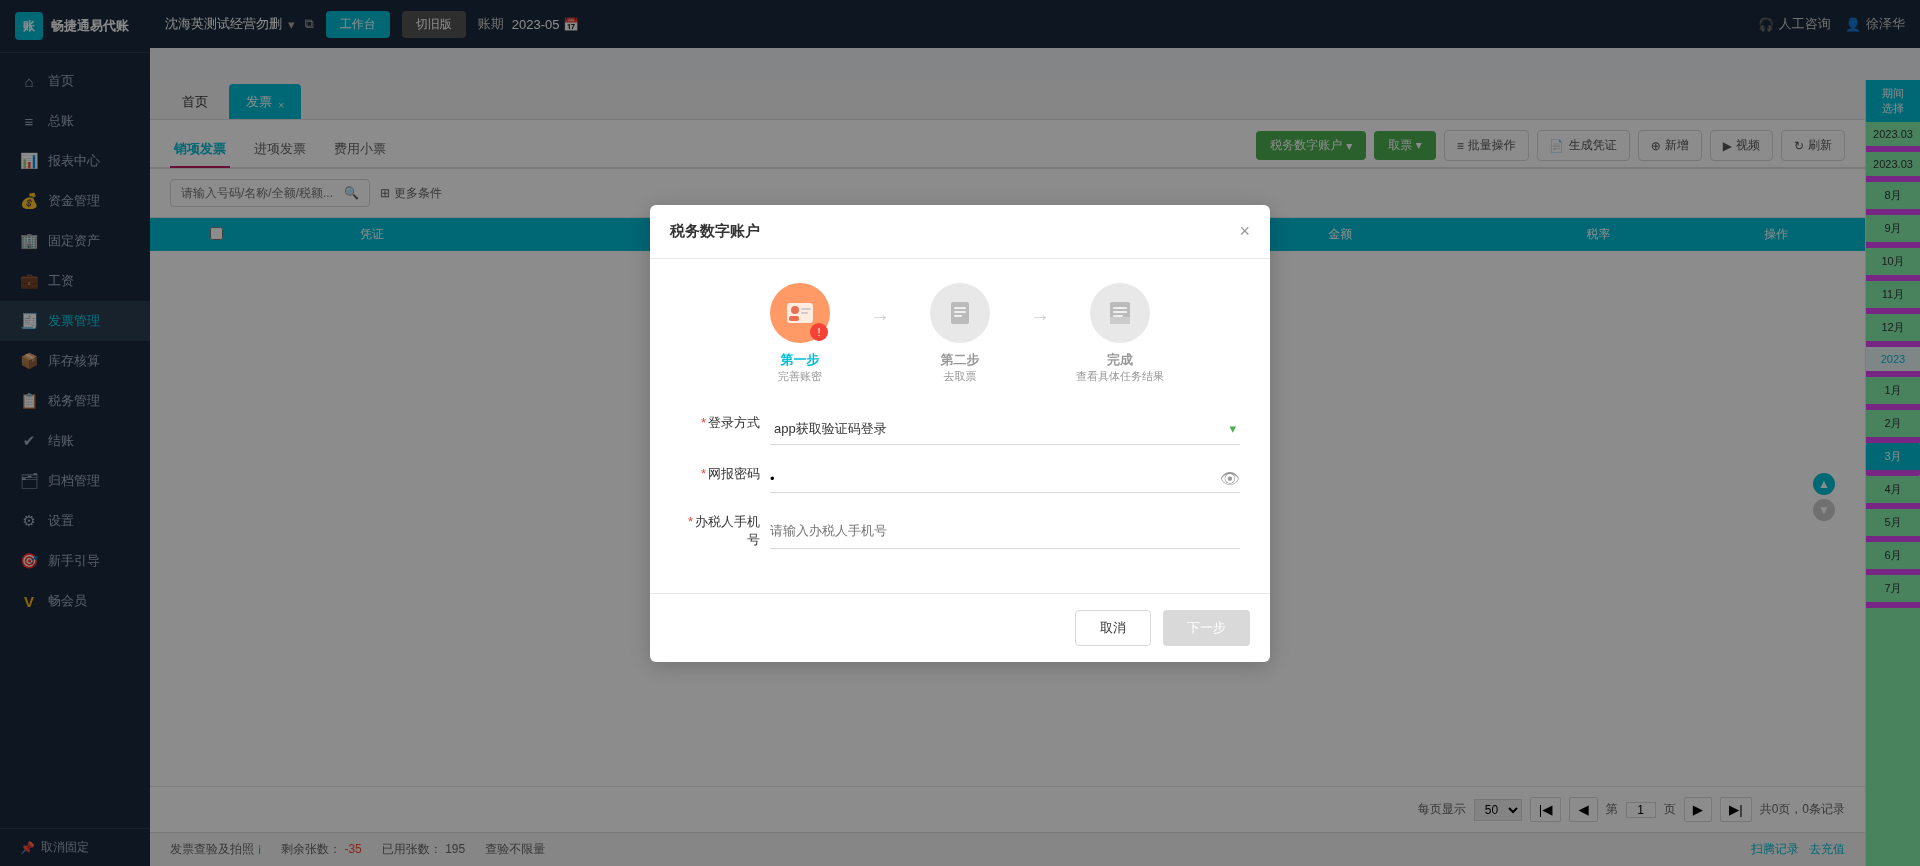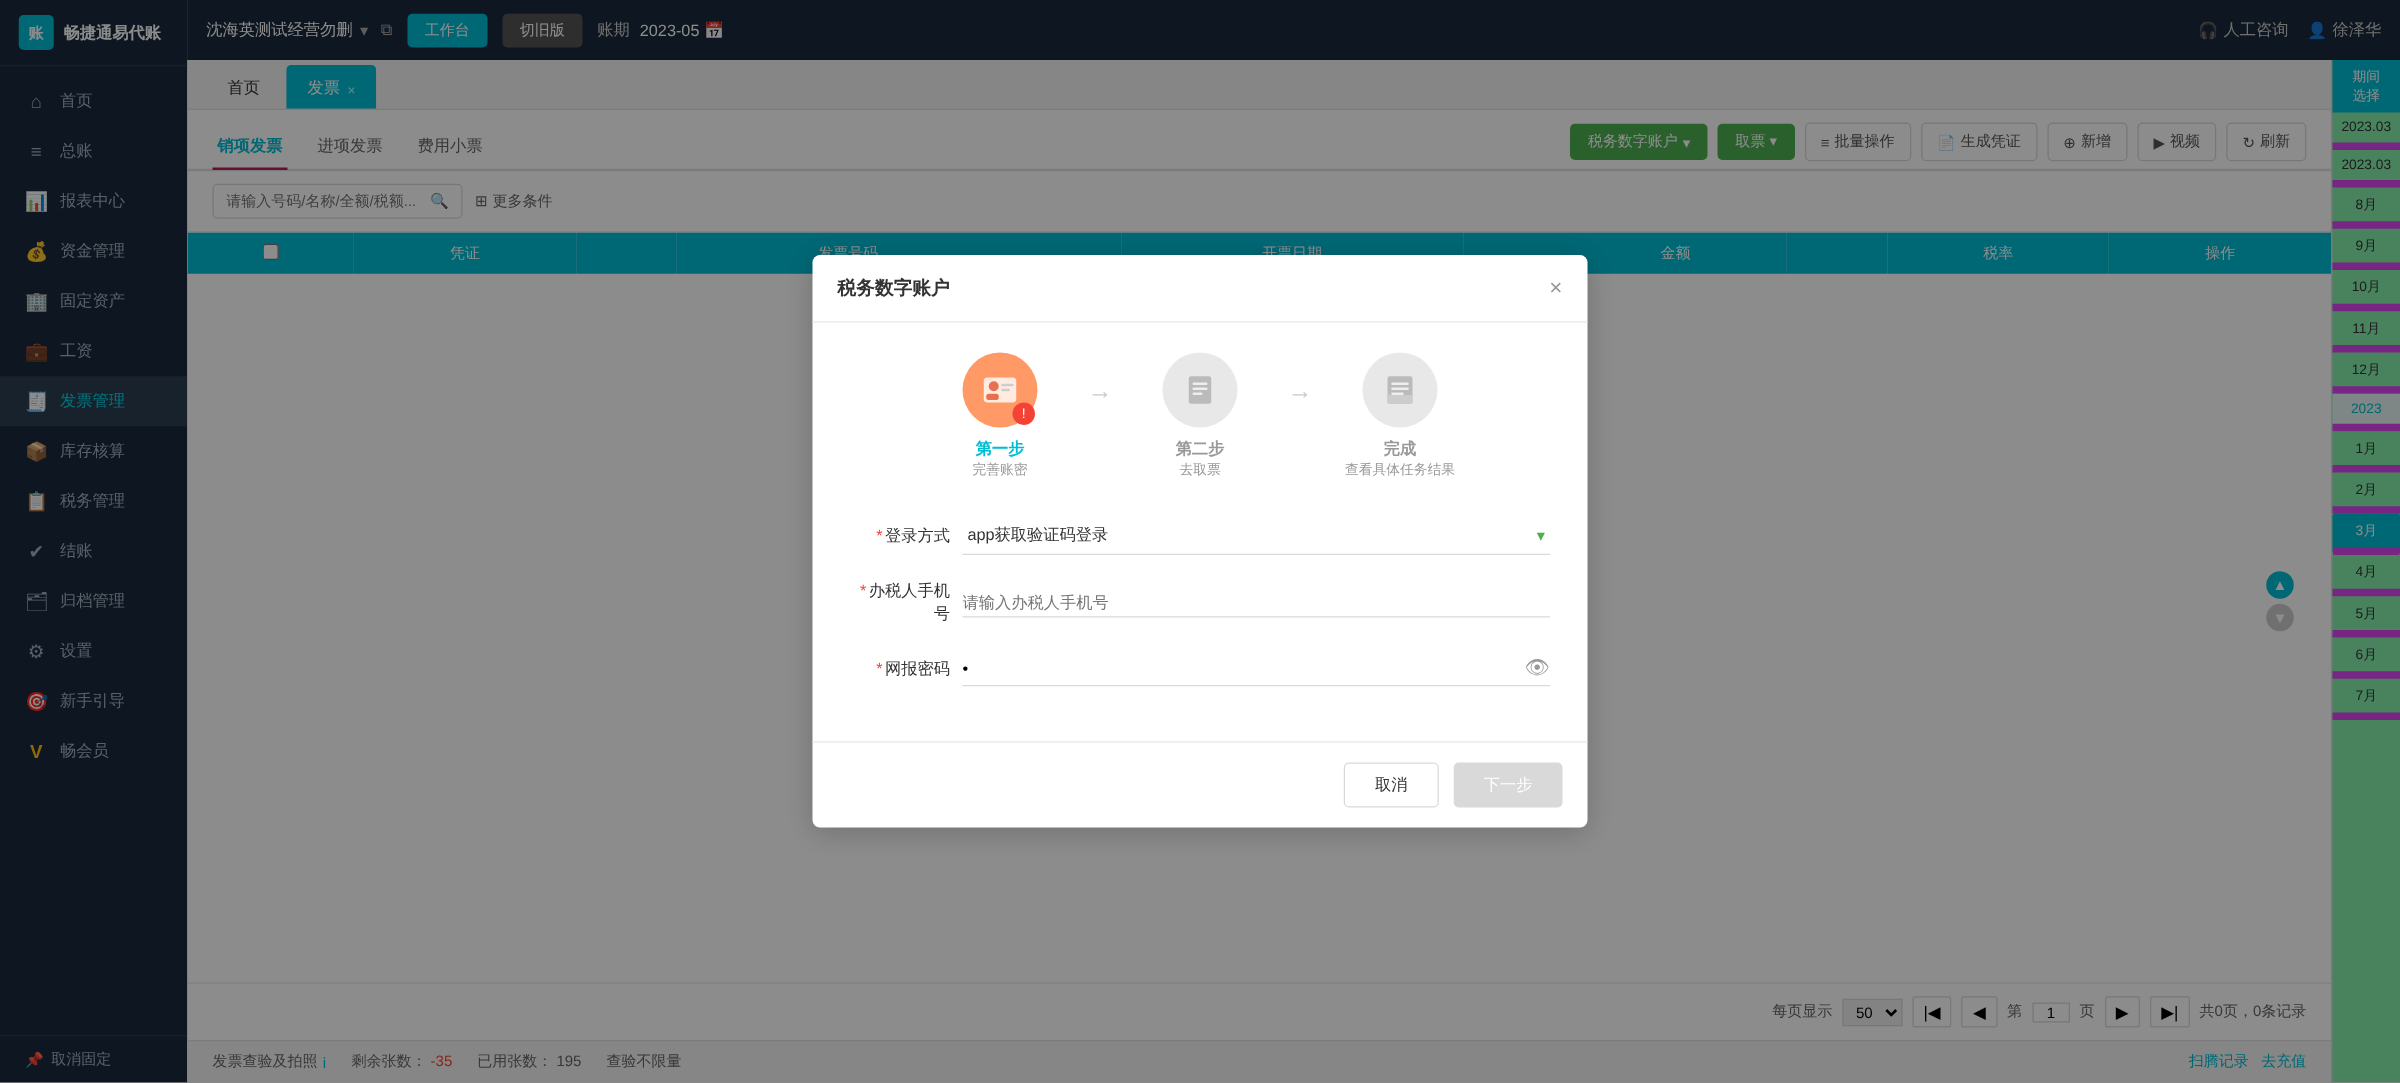--- a/index.html
+++ b/index.html
@@ -43,21 +43,21 @@
     .sidebar-bottom {
       padding: 10px 20px;
       color: #a0b0c0;
       font-size: 12px;
       display: flex; align-items: center; gap: 6px;
       cursor: pointer;
       border-top: 1px solid #2d3e50;
     }
 
     
-    .main { flex: 1; display: flex; flex-direction: column; height: 866px; }
+    .main { flex: 1; display: flex; flex-direction: column; height: 866px; gap: 32px; }
 
     
     .topbar {
       height: 48px;
       background: #1a2b3c;
       display: flex; align-items: center;
       padding: 0 15px;
       gap: 12px;
       flex-shrink: 0;
     }
@@ -257,21 +257,21 @@
     .step-label { font-size: 13px; color: #00bcd4; font-weight: bold; text-align: center; }
     .step-label.inactive { color: #999; }
     .step-desc { font-size: 11px; color: #999; text-align: center; }
     .step-arrow {
       display: flex; align-items: center; padding-top: 20px;
       color: #ccc; font-size: 20px; width: 40px; justify-content: center;
     }
 
     
     .form-row {
-      display: flex; align-items: center;
+      display: flex; 
       margin-bottom: 20px; gap: 10px;
     }
     .form-label {
       width: 80px; text-align: right;
       font-size: 13px; color: #333; flex-shrink: 0;
     }
     .form-label.required::before { content: '*'; color: #f44336; margin-right: 2px; }
     .form-select {
       flex: 1;
       border: none; border-bottom: 1px solid #d9d9d9;
@@ -640,33 +640,33 @@
 
         <div class="form-row">
           <label class="form-label required">登录方式</label>
           <div class="form-select">
             <span>app获取验证码登录</span>
             <span style="color:#4caf50;">▾</span>
           </div>
         </div>
 
         <div class="form-row">
-          <label class="form-label required">办税人手机号</label>
-          <div class="form-input-wrapper">
-            <input type="text" style="border: none; outline: none; font-size: 13px; background: transparent; flex: 1 1 0%; color: rgb(187, 187, 187);" placeholder="请输入办税人手机号">
-          </div>
-        </div>
-
-        <div class="form-row">
           <label class="form-label required">网报密码</label>
           <div class="form-input-wrapper">
             <input type="password" value="x" style="border: none; outline: none; font-size: 13px; background: transparent; flex: 1 1 0%;">
             <span class="eye-icon">👁</span>
           </div>
         </div>
+
+        <div class="form-row">
+          <label class="form-label required">办税人手机号</label>
+          <div class="form-input-wrapper">
+            <input type="text" style="border: none; outline: none; font-size: 13px; background: transparent; flex: 1 1 0%; color: rgb(187, 187, 187);" placeholder="请输入办税人手机号">
+          </div>
+        </div>
       </div>
     </div>
 
     <div class="modal-footer">
       <button class="btn-cancel">取消</button>
       <button class="btn-next disabled">下一步</button>
     </div>
   </div>
 </div>
 

